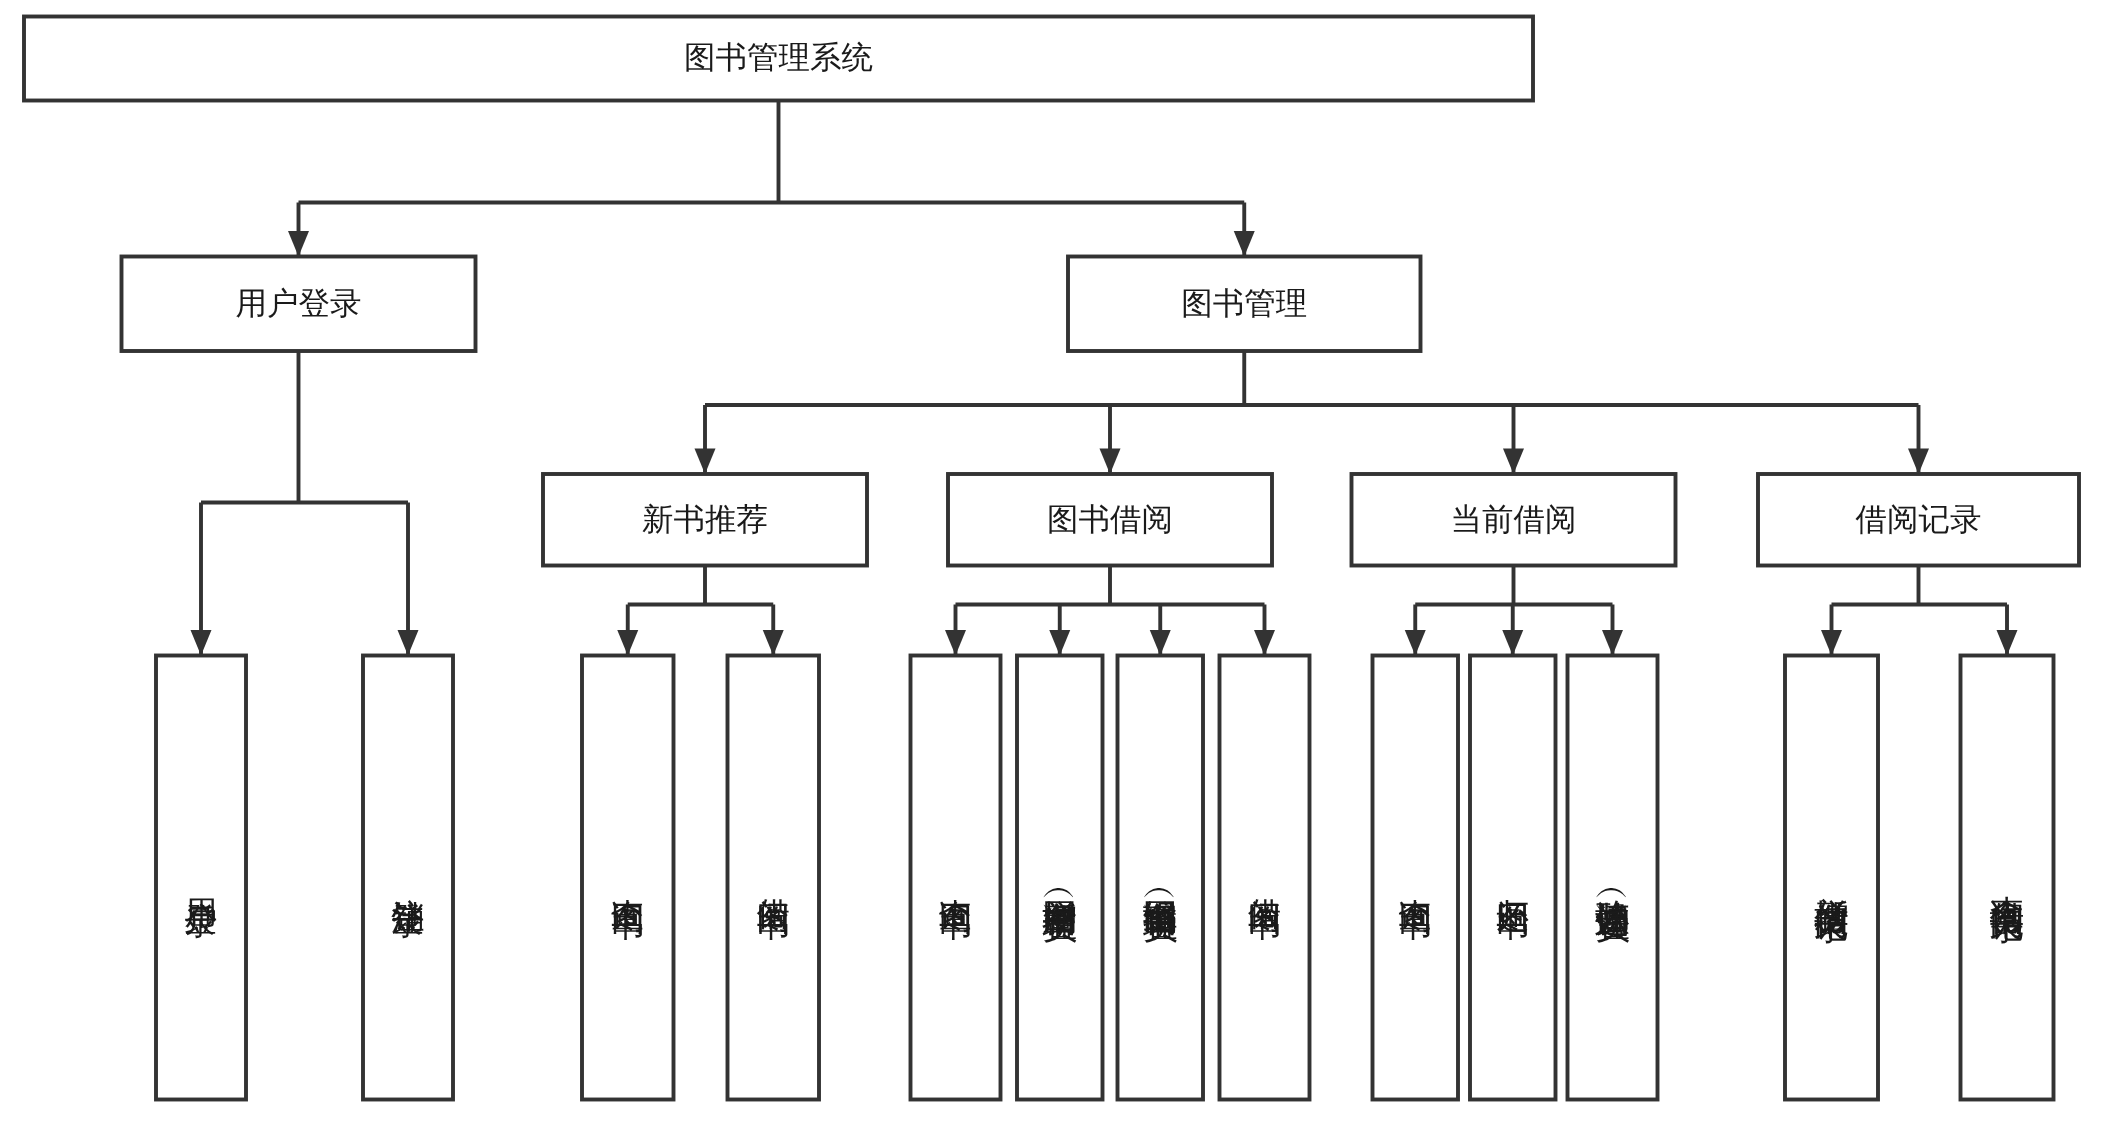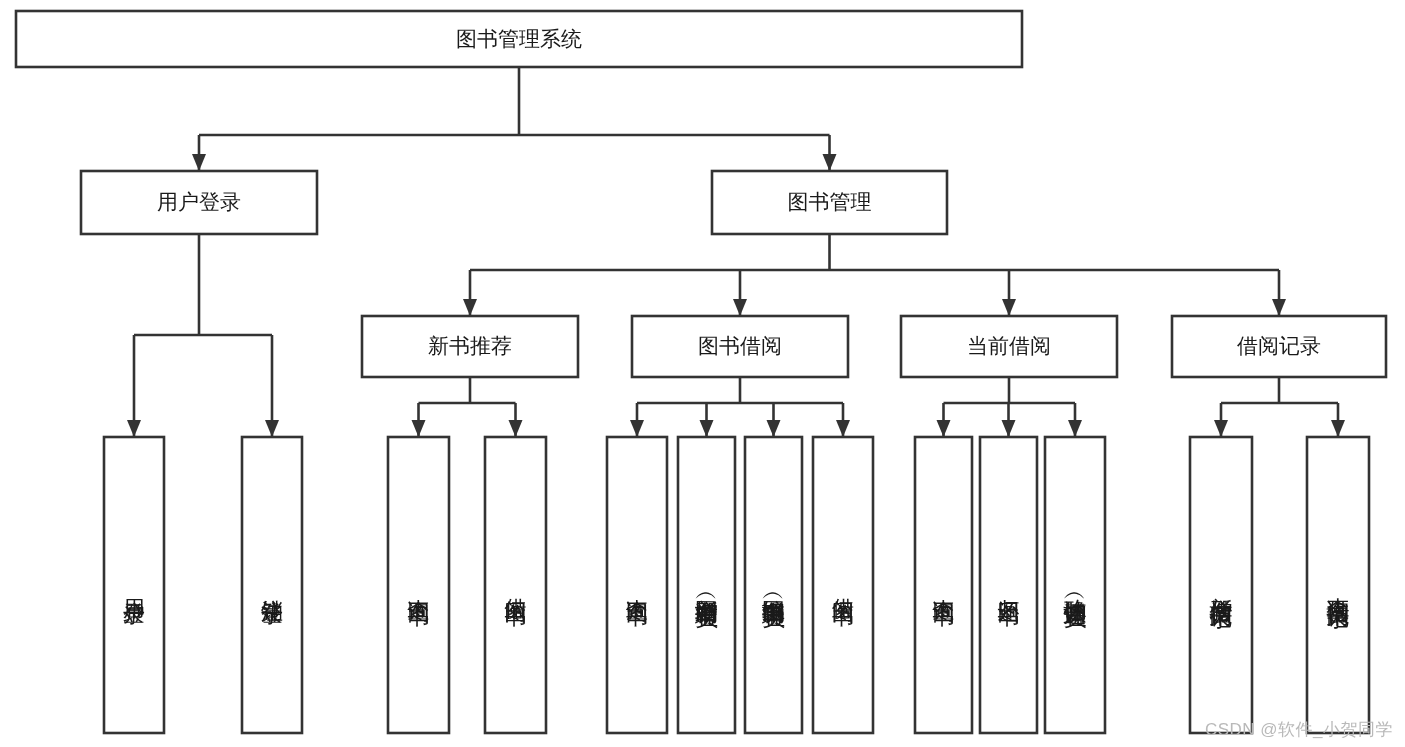--- a/index.html
+++ b/index.html
@@ -184,14 +184,13 @@
       <div class="leaf-label" style="left: 678px; top: 437px; width: 57px; height: 296px; font-size: 23px; letter-spacing: 1px;">新增图书（管理员）</div>
       <div class="leaf-label" style="left: 745px; top: 437px; width: 57px; height: 296px; font-size: 23px; letter-spacing: 1px;">编辑图书（管理员）</div>
       <div class="leaf-label" style="left: 813px; top: 437px; width: 60px; height: 296px;">借阅图书</div>
       <div class="leaf-label" style="left: 915px; top: 437px; width: 57px; height: 296px;">查询图书</div>
       <div class="leaf-label" style="left: 980px; top: 437px; width: 57px; height: 296px;">归还图书</div>
       <div class="leaf-label" style="left: 1045px; top: 437px; width: 60px; height: 296px; font-size: 23px; letter-spacing: 1px;">确认归还（管理员）</div>
       <div class="leaf-label" style="left: 1190px; top: 437px; width: 62px; height: 296px; font-size: 23px; letter-spacing: 2px;">新增借阅记录</div>
       <div class="leaf-label" style="left: 1307px; top: 437px; width: 62px; height: 296px; font-size: 23px; letter-spacing: 2px;">查询借阅记录</div>
     </div>
 
-  <div class="watermark">CSDN @软件_小贺同学</div>
 </div>
 
 </body></html>

